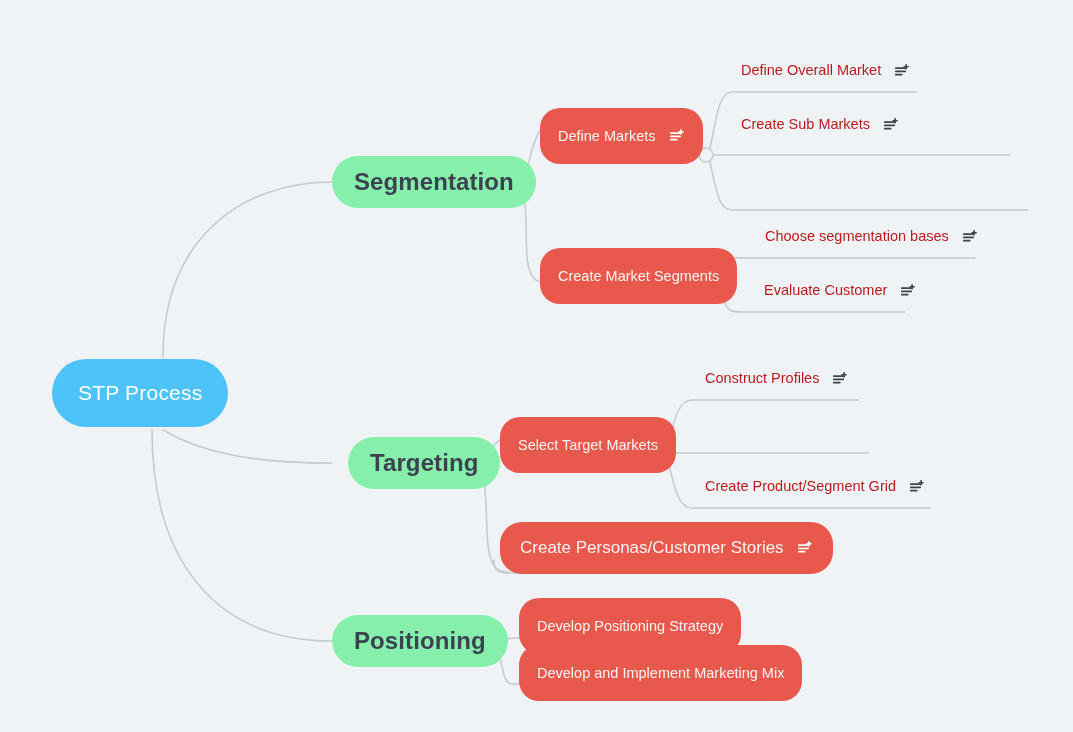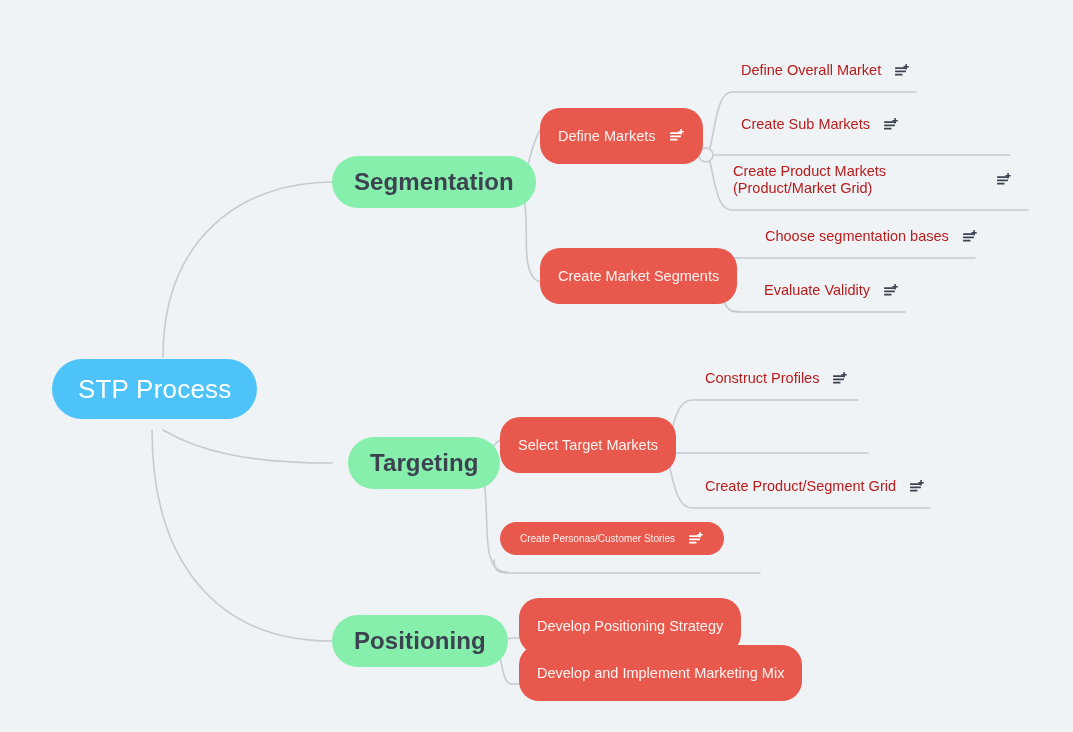--- a/index.html
+++ b/index.html
@@ -33,23 +33,23 @@
     box-sizing: border-box;
     display: flex;
     align-items: center;
     white-space: nowrap;
   }
   
   .node.root {
     background: #4ec3fa;
     border-radius: 34px;
     padding: 0 26px;
-    height: 60px;
+    height: 68px;
     color: #ffffff;
-    font-size: 26px;
+    font-size: 21px;
     font-weight: 400;
     letter-spacing: .2px;
   }
   
   .node.branch {
     background: #86efac;
     border-radius: 26px;
     padding: 0 22px;
     height: 52px;
     color: #3c4250;
@@ -61,23 +61,23 @@
   .node.pill {
     background: #e8584c;
     border-radius: 20px;
     padding: 0 18px;
     height: 56px;
     color: #fdf3f1;
     font-size: 14.5px;
     font-weight: 400;
   }
   .node.pill.big {
-    height: 33px;
+    height: 52px;
     border-radius: 22px;
-    font-size: 10px;
+    font-size: 17px;
     padding: 0 20px;
   }
   
   .node.leaf {
     color: #b91c1c;
     font-size: 14.5px;
     font-weight: 400;
     line-height: 17px;
     white-space: normal;
     align-items: center;
@@ -208,34 +208,20 @@
           <rect x="0" y="3.2" width="11" height="1.7" rx="0.6"></rect>
           <rect x="0" y="6.5" width="11" height="1.7" rx="0.6"></rect>
           <rect x="0" y="9.8" width="7.5" height="1.7" rx="0.6"></rect>
           <rect x="10.3" y="0" width="1.6" height="5.4" rx="0.5"></rect>
           <rect x="8.4" y="1.9" width="5.4" height="1.6" rx="0.5"></rect>
         </g>
       </svg>
     </span>
   </div>
 
-  <div class="node leaf" style="left:733px; top:163px; width:300px;">
-    <span class="nlabel" style="max-width:250px;">Create Product Markets (Product/Market Grid)</span>
-    <span class="note-icon">
-      <svg width="15" height="14" viewBox="0 0 15 14" xmlns="http://www.w3.org/2000/svg">
-        <g fill="#3d4351">
-          <rect x="0" y="3.2" width="11" height="1.7" rx="0.6"></rect>
-          <rect x="0" y="6.5" width="11" height="1.7" rx="0.6"></rect>
-          <rect x="0" y="9.8" width="7.5" height="1.7" rx="0.6"></rect>
-          <rect x="10.3" y="0" width="1.6" height="5.4" rx="0.5"></rect>
-          <rect x="8.4" y="1.9" width="5.4" height="1.6" rx="0.5"></rect>
-        </g>
-      </svg>
-    </span>
-  </div>
 
   <div class="node pill" style="left:540px; top:248px;">
     <span class="nlabel">Create Market Segments</span>
   </div>
 
   <div class="node leaf" style="left:765px; top:228px; width:220px;">
     <span class="nlabel">Choose segmentation bases</span>
     <span class="note-icon">
       <svg width="15" height="14" viewBox="0 0 15 14" xmlns="http://www.w3.org/2000/svg">
         <g fill="#3d4351">
@@ -243,21 +229,21 @@
           <rect x="0" y="6.5" width="11" height="1.7" rx="0.6"></rect>
           <rect x="0" y="9.8" width="7.5" height="1.7" rx="0.6"></rect>
           <rect x="10.3" y="0" width="1.6" height="5.4" rx="0.5"></rect>
           <rect x="8.4" y="1.9" width="5.4" height="1.6" rx="0.5"></rect>
         </g>
       </svg>
     </span>
   </div>
 
   <div class="node leaf" style="left:764px; top:282px; width:180px;">
-    <span class="nlabel">Evaluate Validity</span>
+    <span class="nlabel">Evaluate Customer</span>
     <span class="note-icon">
       <svg width="15" height="14" viewBox="0 0 15 14" xmlns="http://www.w3.org/2000/svg">
         <g fill="#3d4351">
           <rect x="0" y="3.2" width="11" height="1.7" rx="0.6"></rect>
           <rect x="0" y="6.5" width="11" height="1.7" rx="0.6"></rect>
           <rect x="0" y="9.8" width="7.5" height="1.7" rx="0.6"></rect>
           <rect x="10.3" y="0" width="1.6" height="5.4" rx="0.5"></rect>
           <rect x="8.4" y="1.9" width="5.4" height="1.6" rx="0.5"></rect>
         </g>
       </svg>

